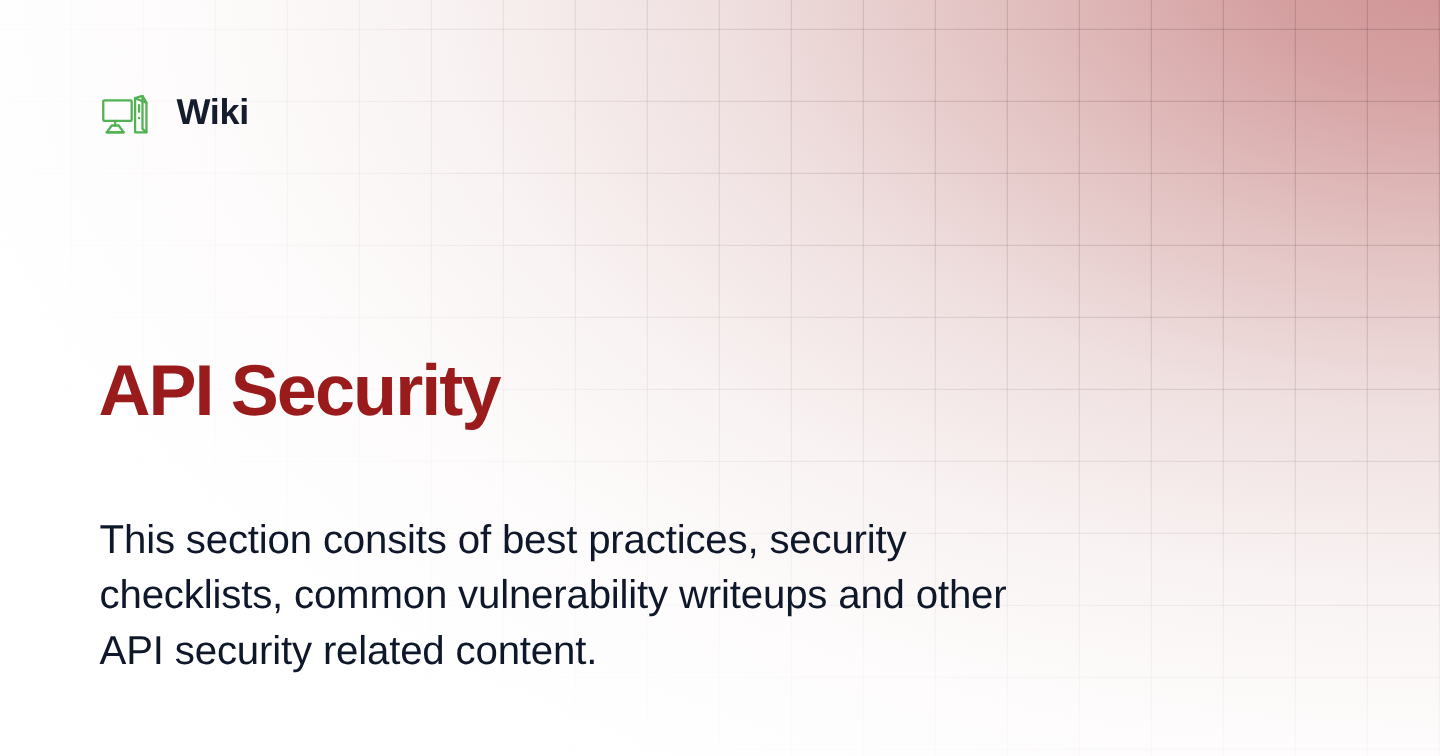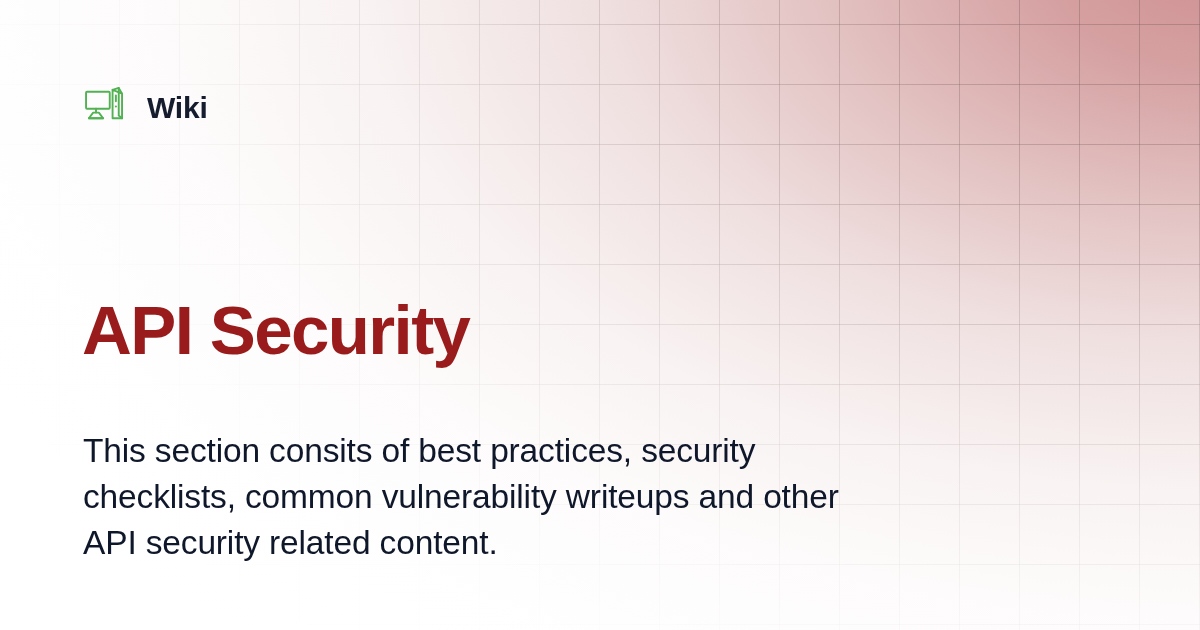--- a/index.html
+++ b/index.html
@@ -75,21 +75,21 @@
     width:100%;
     height:100%;
   }
 
   
   .brand {
     position:absolute;
     left:84px;
     top:79px;
     display:flex;
-    align-items:flex-end;
+    align-items:flex-start;
     gap:21px;
     height:44px;
   }
   .brand-icon {
     width:42px;
     height:36px;
     display:block;
     flex:none;
   }
   .brand-icon svg { display:block; width:42px; height:36px; }
@@ -100,21 +100,21 @@
     color:#151c2e;
     line-height:1;
     white-space:nowrap;
   }
 
   
   .page-title {
     position:absolute;
     left:82px;
     top:296px;
-    font-size:69px;
+    font-size:60px;
     font-weight:bold;
     letter-spacing:-1.6px;
     line-height:1.0;
     color:#991b1b;
     white-space:nowrap;
   }
 
   
   .page-desc {
     position:absolute;

